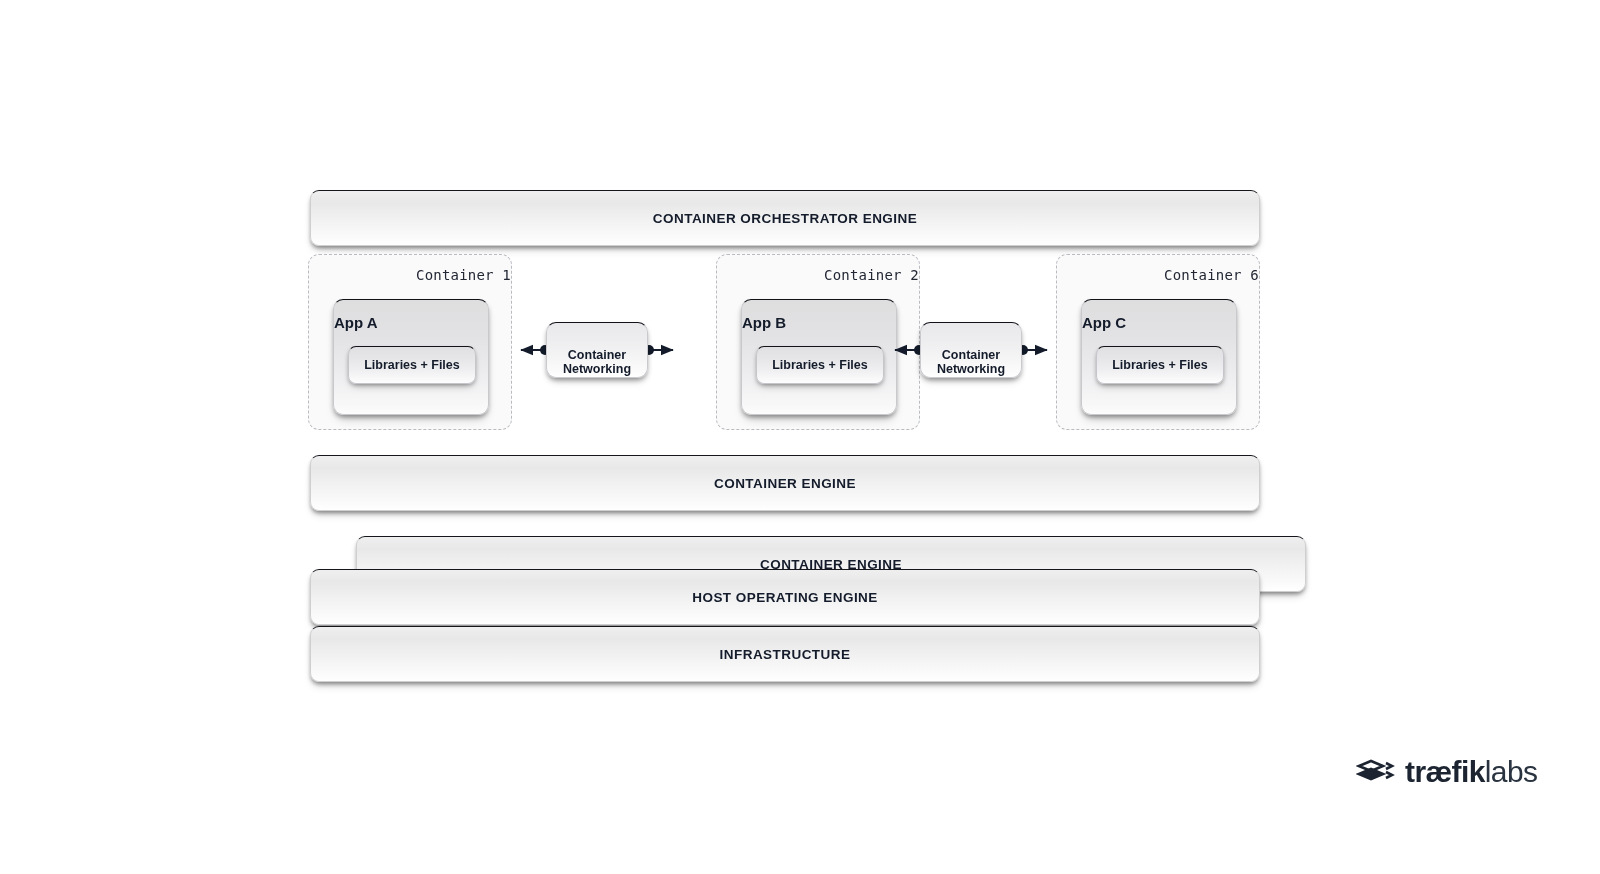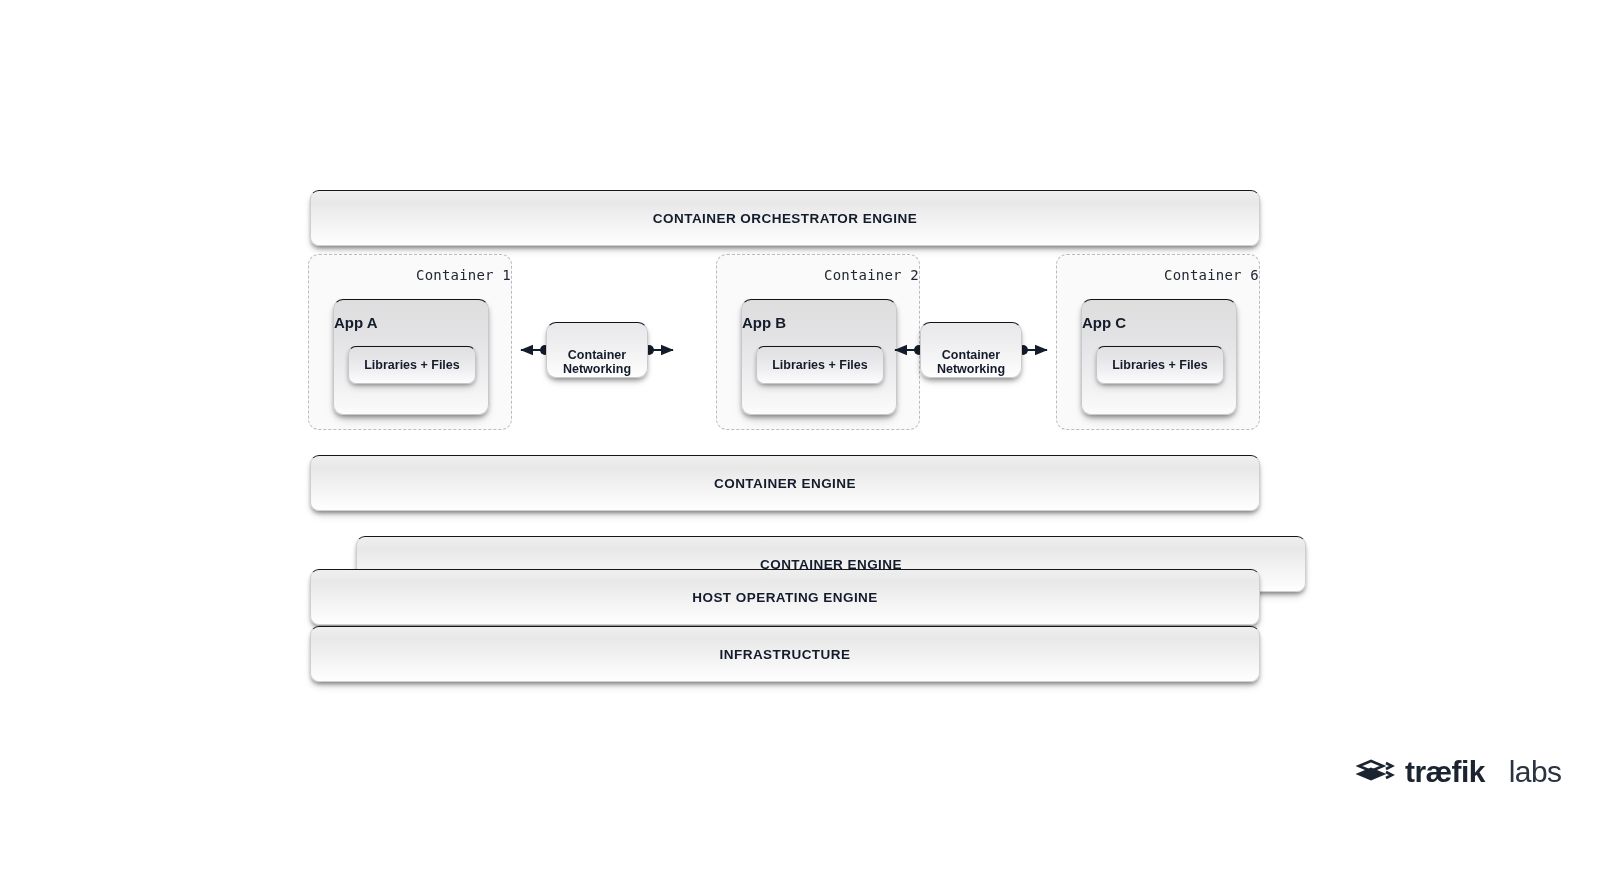--- a/index.html
+++ b/index.html
@@ -200,21 +200,21 @@
     gap: 9px;
   }
   #brand-wordmark {
     font-size: 30px;
     color: #1b2430;
     letter-spacing: -0.6px;
     line-height: 1;
     white-space: nowrap;
   }
   #brand-wordmark .wm-bold   { font-weight: bold; }
-  #brand-wordmark .wm-light  { font-weight: normal; color: #2a3340; margin-left: 24px; }
+  #brand-wordmark .wm-light  { font-weight: normal; color: #2a3340; }
 </style>
 </head>
 <body>
 
 <div id="canvas">
 
   <div class="stack-bar" id="bar-orchestrator">
     <span class="bar-label">CONTAINER ORCHESTRATOR ENGINE</span>
   </div>
 

